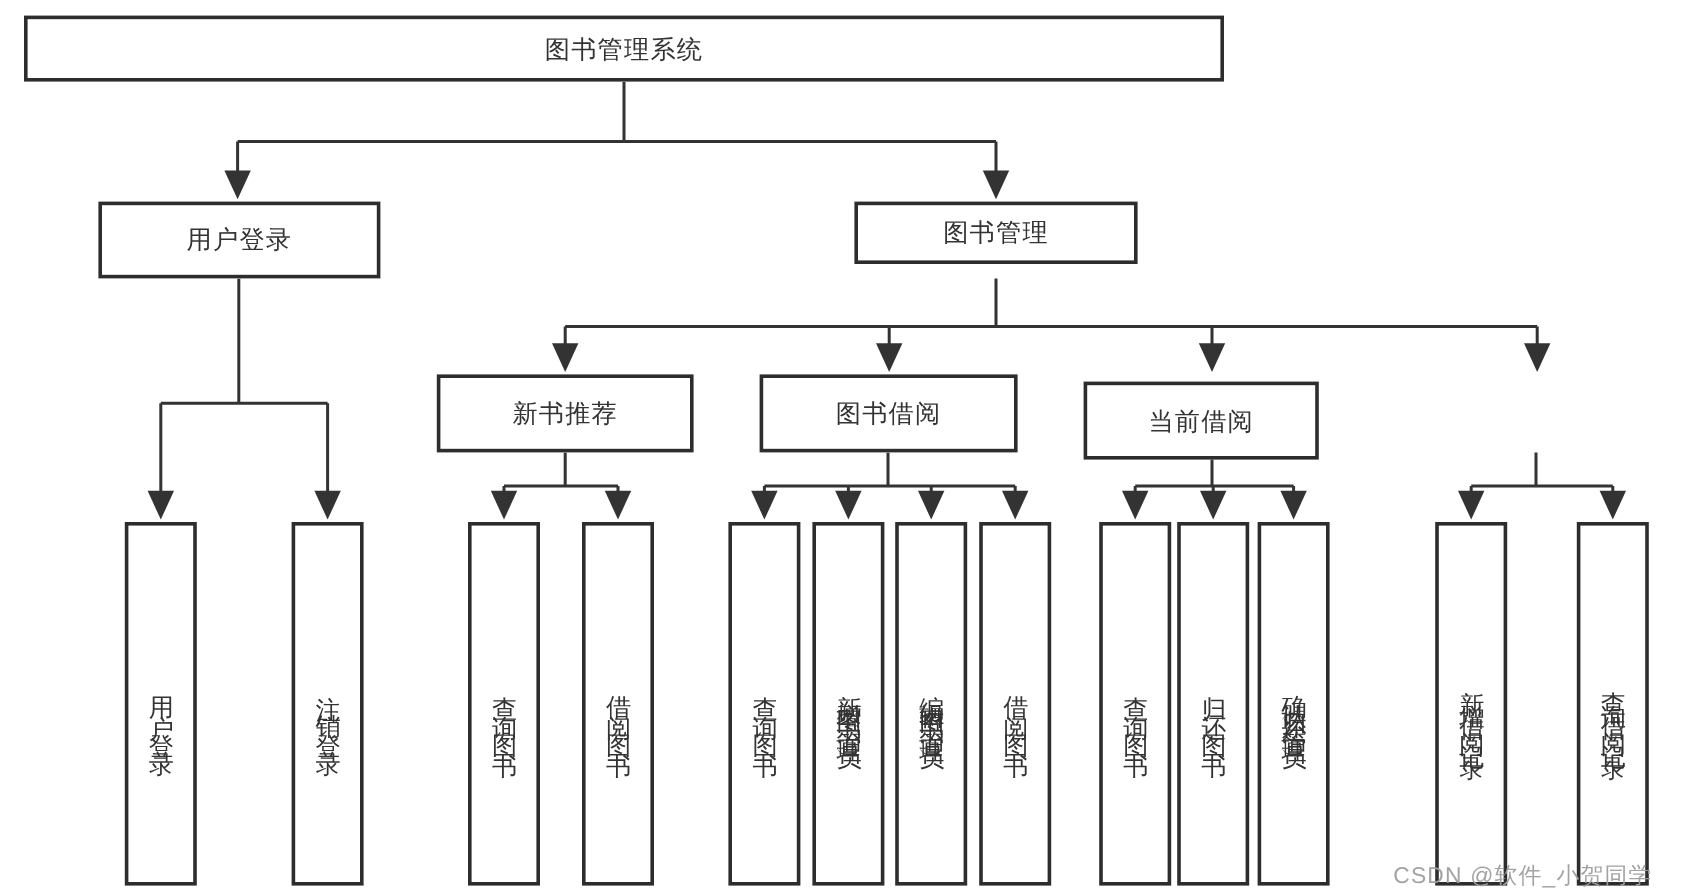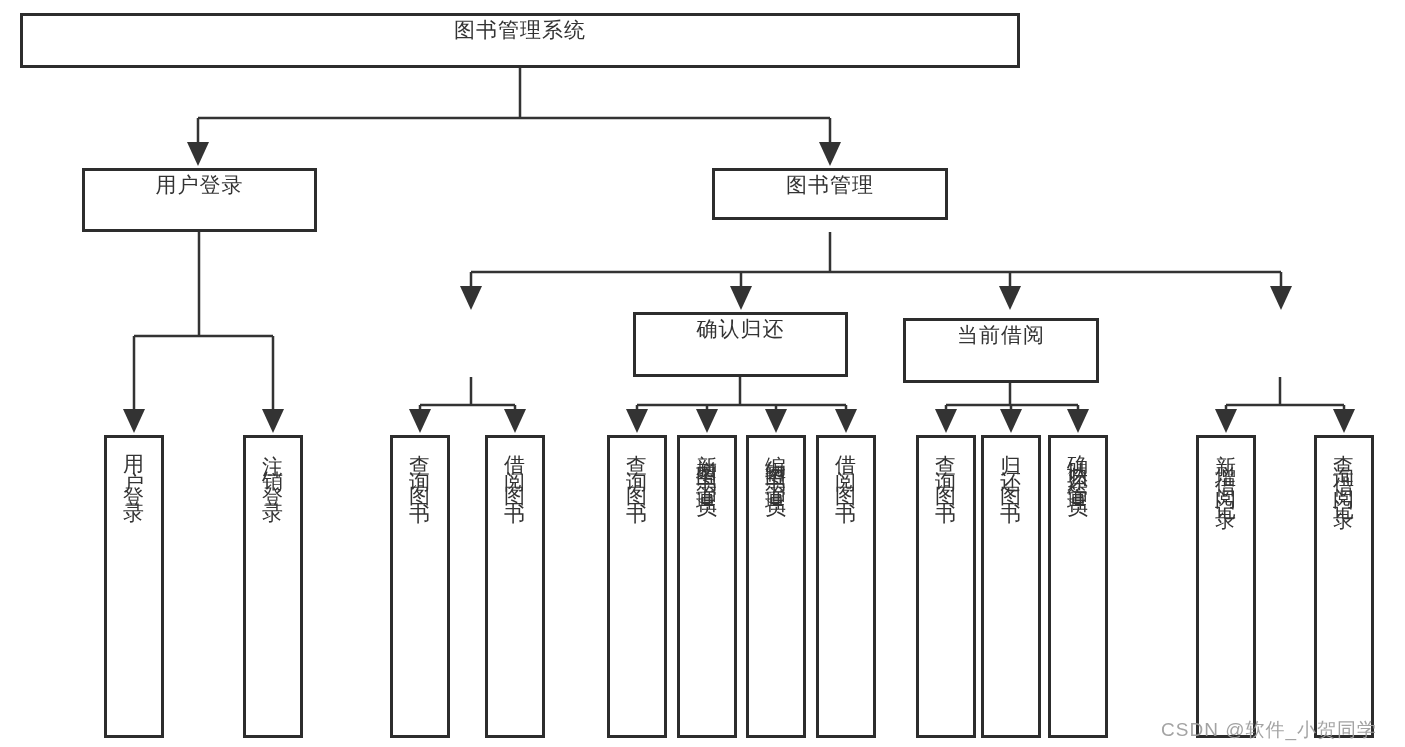--- a/index.html
+++ b/index.html
@@ -11,20 +11,21 @@
     font-family: "Liberation Sans", "DejaVu Sans", sans-serif;
     overflow: hidden;
   }
   svg.connectors { position: absolute; left: 0; top: 0; width: 1405px; height: 747px; }
   .box {
     position: absolute;
     background: #ffffff;
     border: 3px solid #2d2d2d;
     box-sizing: border-box;
     display: flex;
+    align-items: center;
     justify-content: center;
     color: #333333;
   }
   .h-label { font-size: 21px; letter-spacing: 1px; white-space: nowrap; }
   .leaf span {
     writing-mode: vertical-rl;
     text-orientation: mixed;
     font-size: 21px;
     line-height: 1;
     white-space: nowrap;
@@ -109,22 +110,25 @@
     <span class="h-label">图书管理系统</span>
   </div>
 
   <div class="box" style="left:82px; top:168px; width:235px; height:64px;">
     <span class="h-label">用户登录</span>
   </div>
   <div class="box" style="left:712px; top:168px; width:236px; height:52px;">
     <span class="h-label">图书管理</span>
   </div>
 
+  <div class="box" style="left:364px; top:312px; width:214px; height:65px;">
+    <span class="h-label">新书推荐</span>
+  </div>
   <div class="box" style="left:633px; top:312px; width:215px; height:65px;">
-    <span class="h-label">确认归还</span>
+    <span class="h-label">图书借阅</span>
   </div>
   <div class="box" style="left:903px; top:298px; width:196px; height:65px;margin-top:20px;">
     <span class="h-label">当前借阅</span>
   </div>
 
   <div class="box leaf short" style="left:104px; top:435px; width:60px; height:303px;">
     <span>用户登录</span>
   </div>
   <div class="box leaf short" style="left:243px; top:435px; width:60px; height:303px;">
     <span>注销登录</span>

